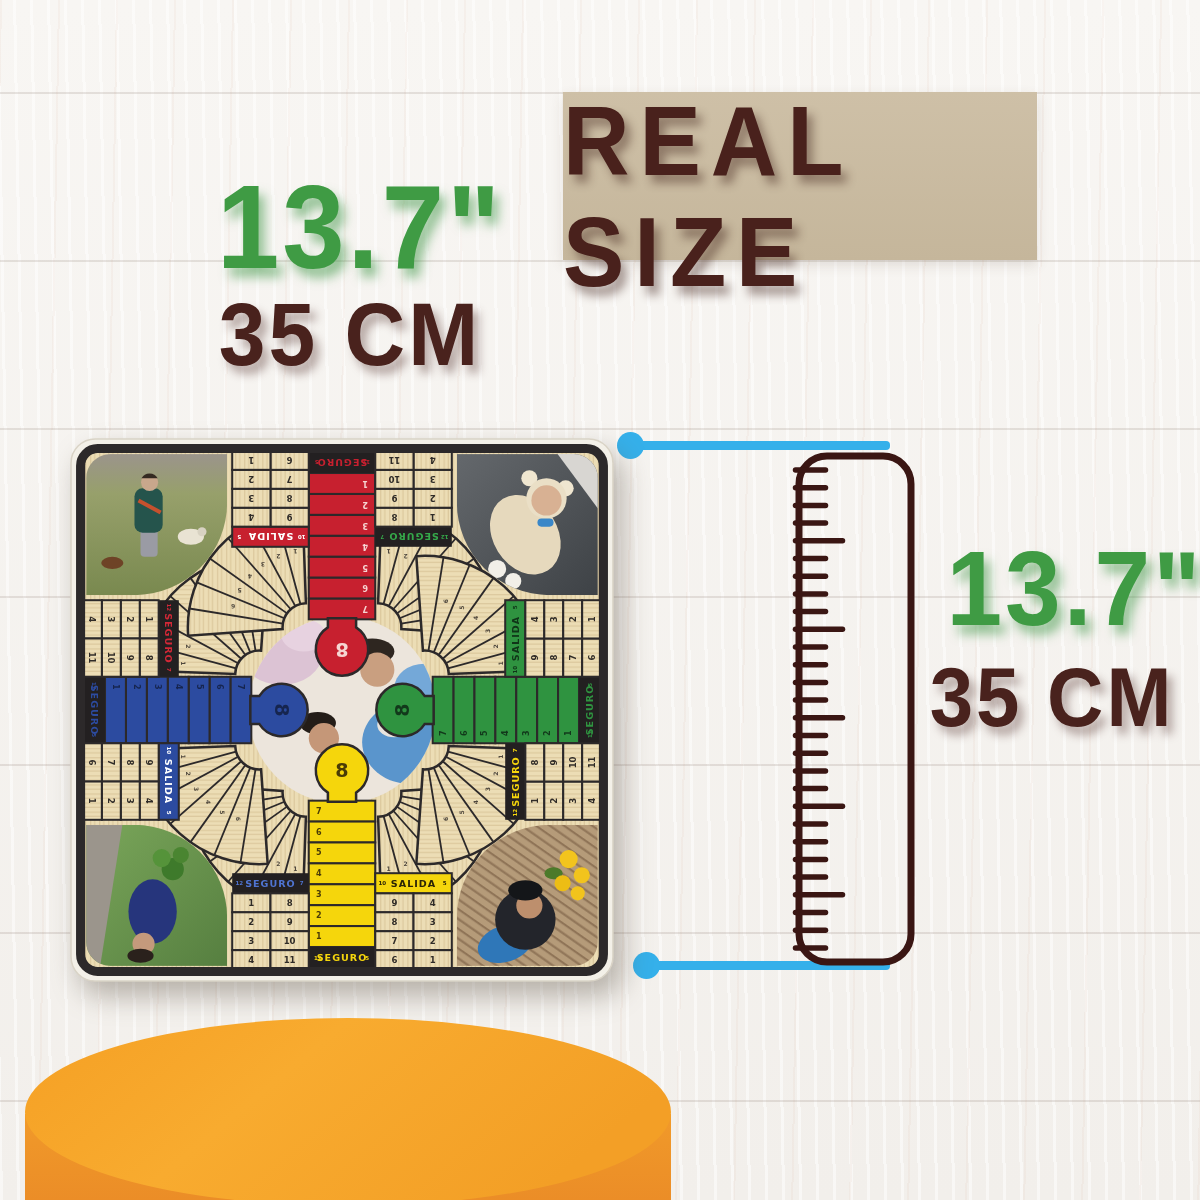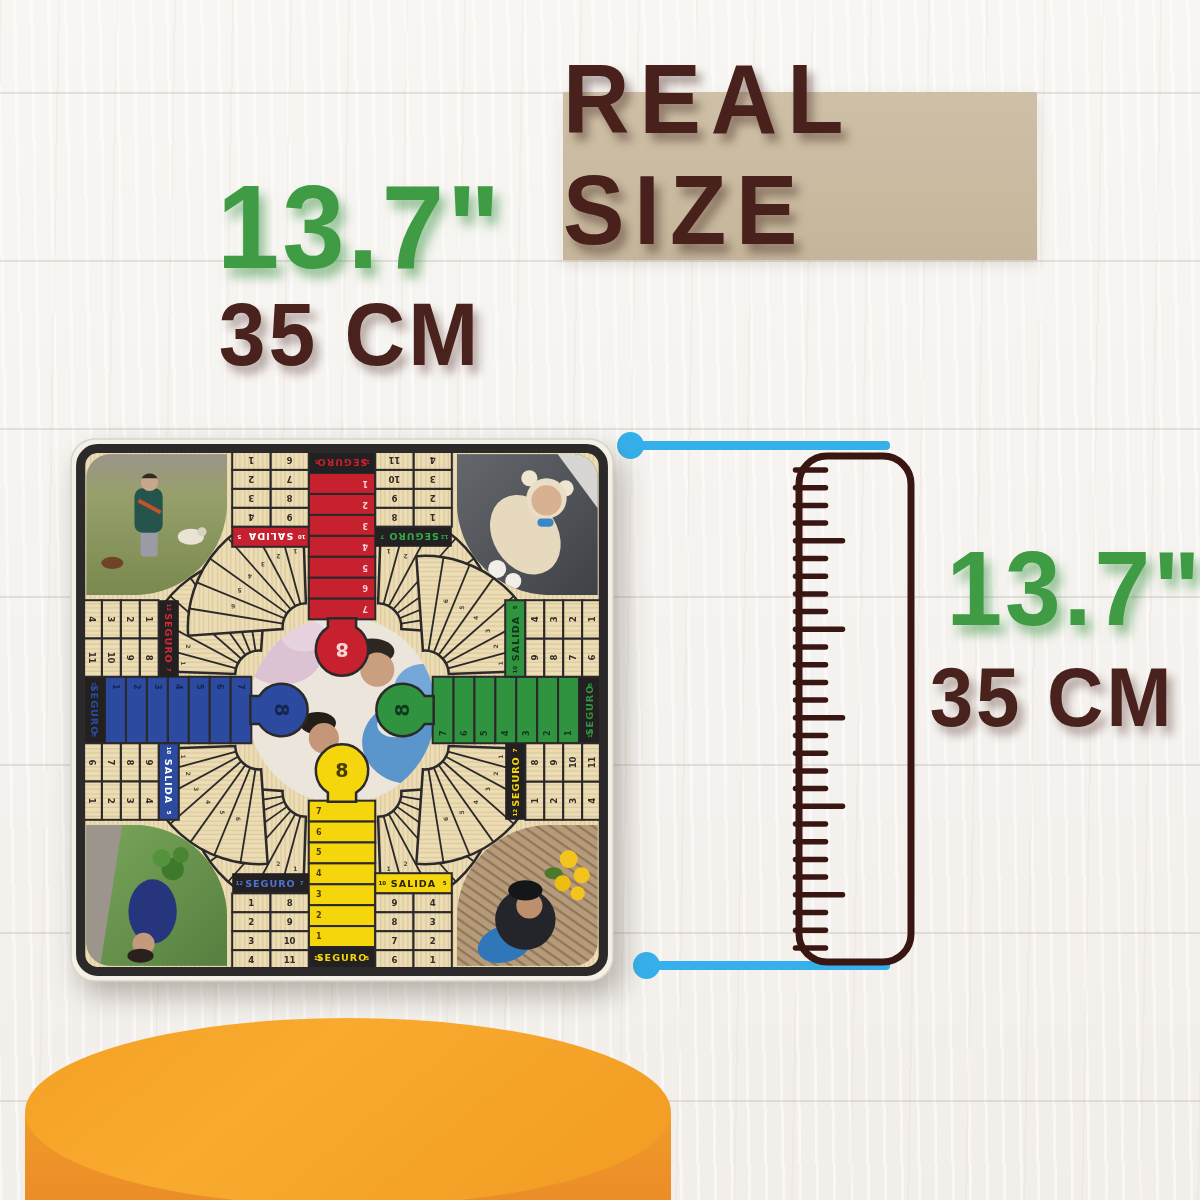--- a/index.html
+++ b/index.html
@@ -12,21 +12,21 @@
       repeating-linear-gradient(91deg, rgba(205,150,122,0.07) 0 2px, rgba(255,255,255,0) 2px 58px),
       repeating-linear-gradient(89deg, rgba(255,255,255,0.5) 0 3px, rgba(255,255,255,0) 3px 17px),
       linear-gradient(180deg,#f8f6f3,#f2efeb);
     background-position:0 -74px,0 0,0 0,0 0;
   }
   .chunky{font-weight:bold;letter-spacing:3px;transform:scaleY(1.06);}
   #title-panel{
     position:absolute;left:563px;top:92px;width:474px;height:168px;
     background:linear-gradient(180deg,#cec0a7,#c5b69b);
     box-shadow:0 5px 12px rgba(90,70,50,0.14);
-    display:flex;align-items:flex-end;justify-content:center;
+    display:flex;align-items:flex-start;justify-content:center;
   }
   #title-text{font-size:92px;letter-spacing:10px;color:#49211c;
     text-shadow:6px 8px 9px rgba(60,28,22,0.42);}
   .dim{position:absolute;text-align:center;line-height:1;}
   .dim-in{color:#3f9b44;text-shadow:6px 8px 10px rgba(62,150,70,0.55);}
   .dim-cm{color:#49221d;text-shadow:6px 8px 9px rgba(72,34,28,0.38);}
   #dim-left-in{left:205px;top:172px;width:310px;font-size:112px;}
   #dim-left-cm{left:200px;top:292px;width:300px;font-size:84px;}
   #dim-right-in{left:925px;top:538px;width:300px;font-size:100px;}
   #dim-right-cm{left:902px;top:658px;width:300px;font-size:78px;}

